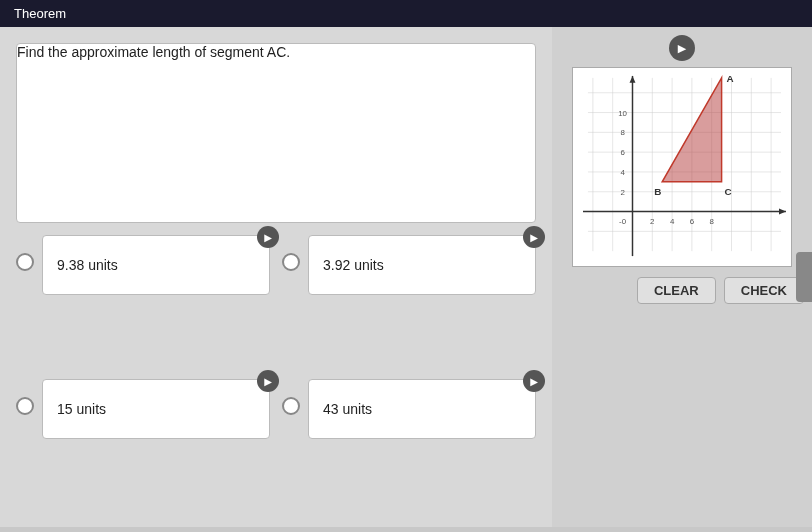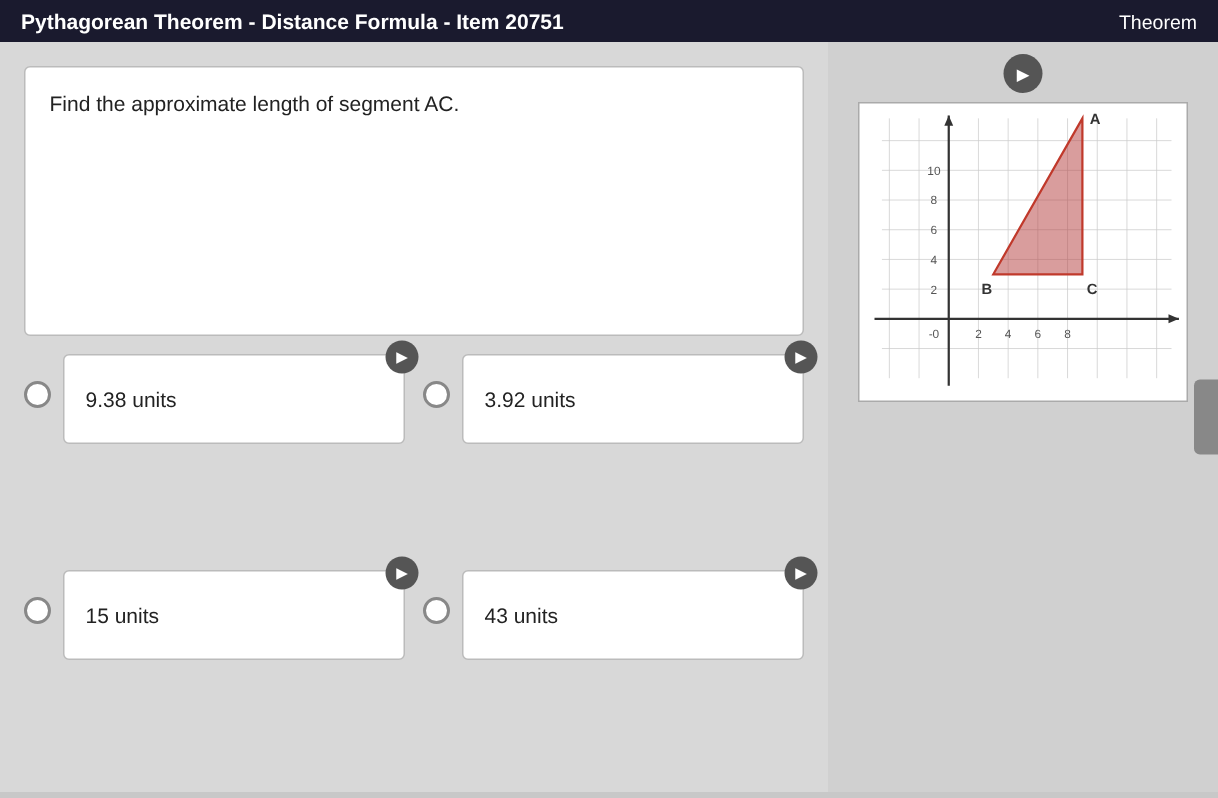--- a/index.html
+++ b/index.html
@@ -42,21 +42,20 @@
       display: flex;
       flex-direction: column;
       gap: 12px;
     }
 
     
     .question-box {
       background: white;
       border: 1px solid #bbb;
       border-radius: 4px;
-      padding: 16px;
       min-height: 180px;
       position: relative;
     }
     .question-text {
       font-size: 14px;
       color: #222;
     }
 
     
     .graph-panel {
@@ -180,21 +179,20 @@
       height: 50px;
       background: #888;
       border-radius: 4px 0 0 4px;
       cursor: pointer;
     }
   </style>
 </head>
 <body>
 
 <div class="header">
-  <span>Pythagorean Theorem - Distance Formula - Item 20751</span>
   <span class="header-right">Theorem</span>
 </div>
 
 <div class="main">
 
   <div class="question-panel">
 
     <div class="question-box">
       <p class="question-text">Find the approximate length of segment AC.</p>
     </div>
@@ -286,17 +284,21 @@
         <text x="50" y="158" font-size="8" fill="#555" text-anchor="middle">-0</text>
 
         <polygon points="150,10 90,115 150,115" fill="rgba(180,60,60,0.5)" stroke="#c0392b" stroke-width="1.5"></polygon>
 
         <text x="155" y="14" font-size="10" font-weight="bold" fill="#333">A</text>
         <text x="82" y="128" font-size="10" font-weight="bold" fill="#333">B</text>
         <text x="153" y="128" font-size="10" font-weight="bold" fill="#333">C</text>
       </svg>
     </div>
 
+    <div class="button-row">
+      <button class="btn-clear">CLEAR</button>
+      <button class="btn-check">CHECK</button>
+    </div>
 
     <div class="right-edge-tab"></div>
   </div>
 
 </div>
 
 </body></html>

